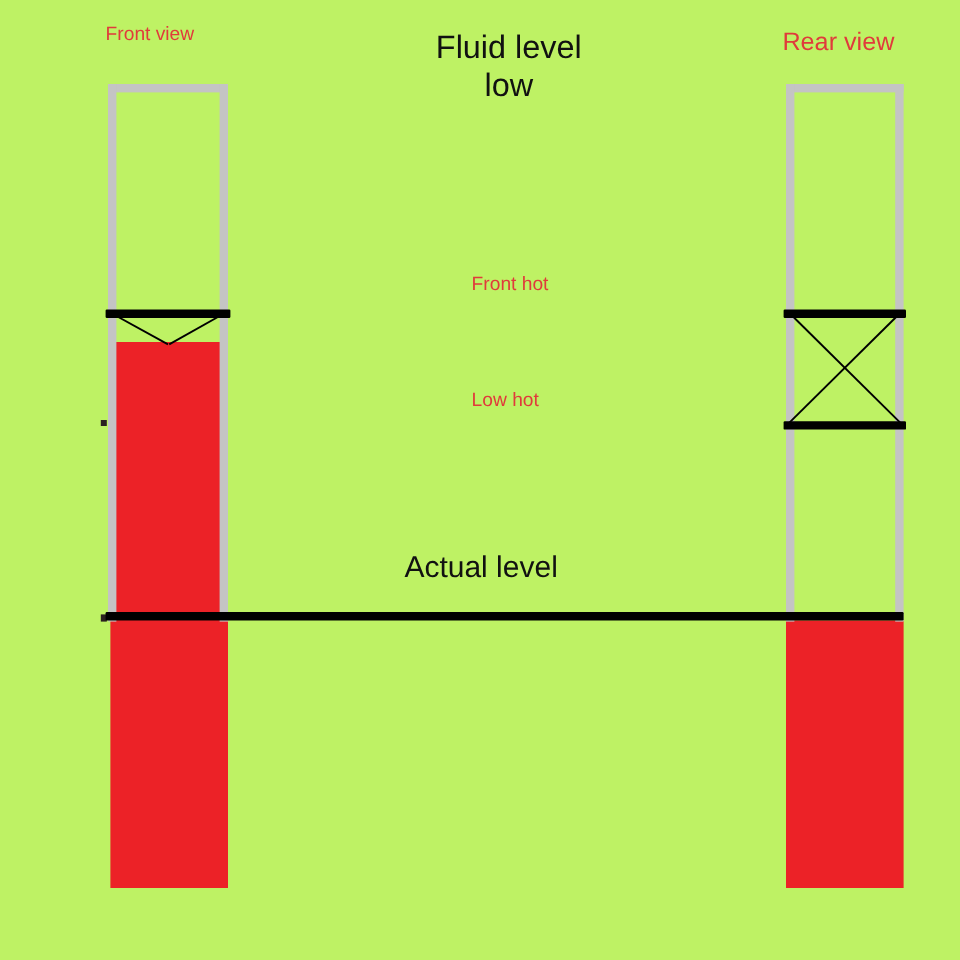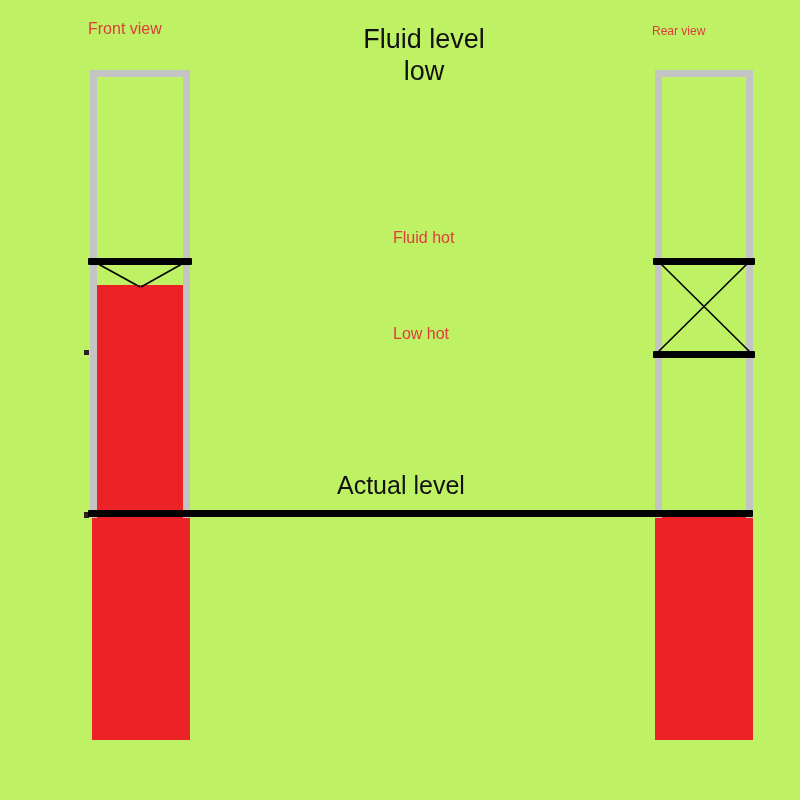--- a/index.html
+++ b/index.html
@@ -31,21 +31,21 @@
   }
 
   #front-view-label {
     left: 88px;
     top: 20px;
     font-size: 16px;
   }
   #rear-view-label {
     left: 652px;
     top: 24px;
-    font-size: 12px;
+    font-size: 21px;
   }
   #page-title {
     left: 300px;
     top: 24px;
     width: 248px;
     text-align: center;
     font-size: 27px;
     color: #111111;
   }
   #full-hot-label {
@@ -57,21 +57,20 @@
     left: 393px;
     top: 325px;
     font-size: 16px;
     text-align: right;
   }
   #actual-level-label {
     left: 337px;
     top: 459px;
     font-size: 25px;
     color: #111111;
-    margin-top: 12px;
   }
 
   
   .tube {
     position: absolute;
     box-sizing: border-box;
     border-left: 7px solid #c4c4c4;
     border-right: 7px solid #c4c4c4;
     border-top: 7px solid #c4c4c4;
     border-bottom: none;
@@ -196,21 +195,21 @@
 
 <div id="stage">
 
   <div class="label label-red" id="front-view-label">Front view</div>
 
   <div class="label label-red" id="rear-view-label">Rear view</div>
 
   <div class="label" id="page-title">Fluid level
 low</div>
 
-  <div class="label label-red" id="full-hot-label">Fluid hot</div>
+  <div class="label label-red" id="full-hot-label">Front hot</div>
 
   <div class="label label-red" id="low-hot-label">Low hot</div>
 
   <div class="label" id="actual-level-label">Actual level</div>
 
   <div class="fluid" id="front-fluid"></div>
 
   <div class="tube" id="front-tube"></div>
 
   <div class="marker-bar" id="front-full-hot-bar"></div>

